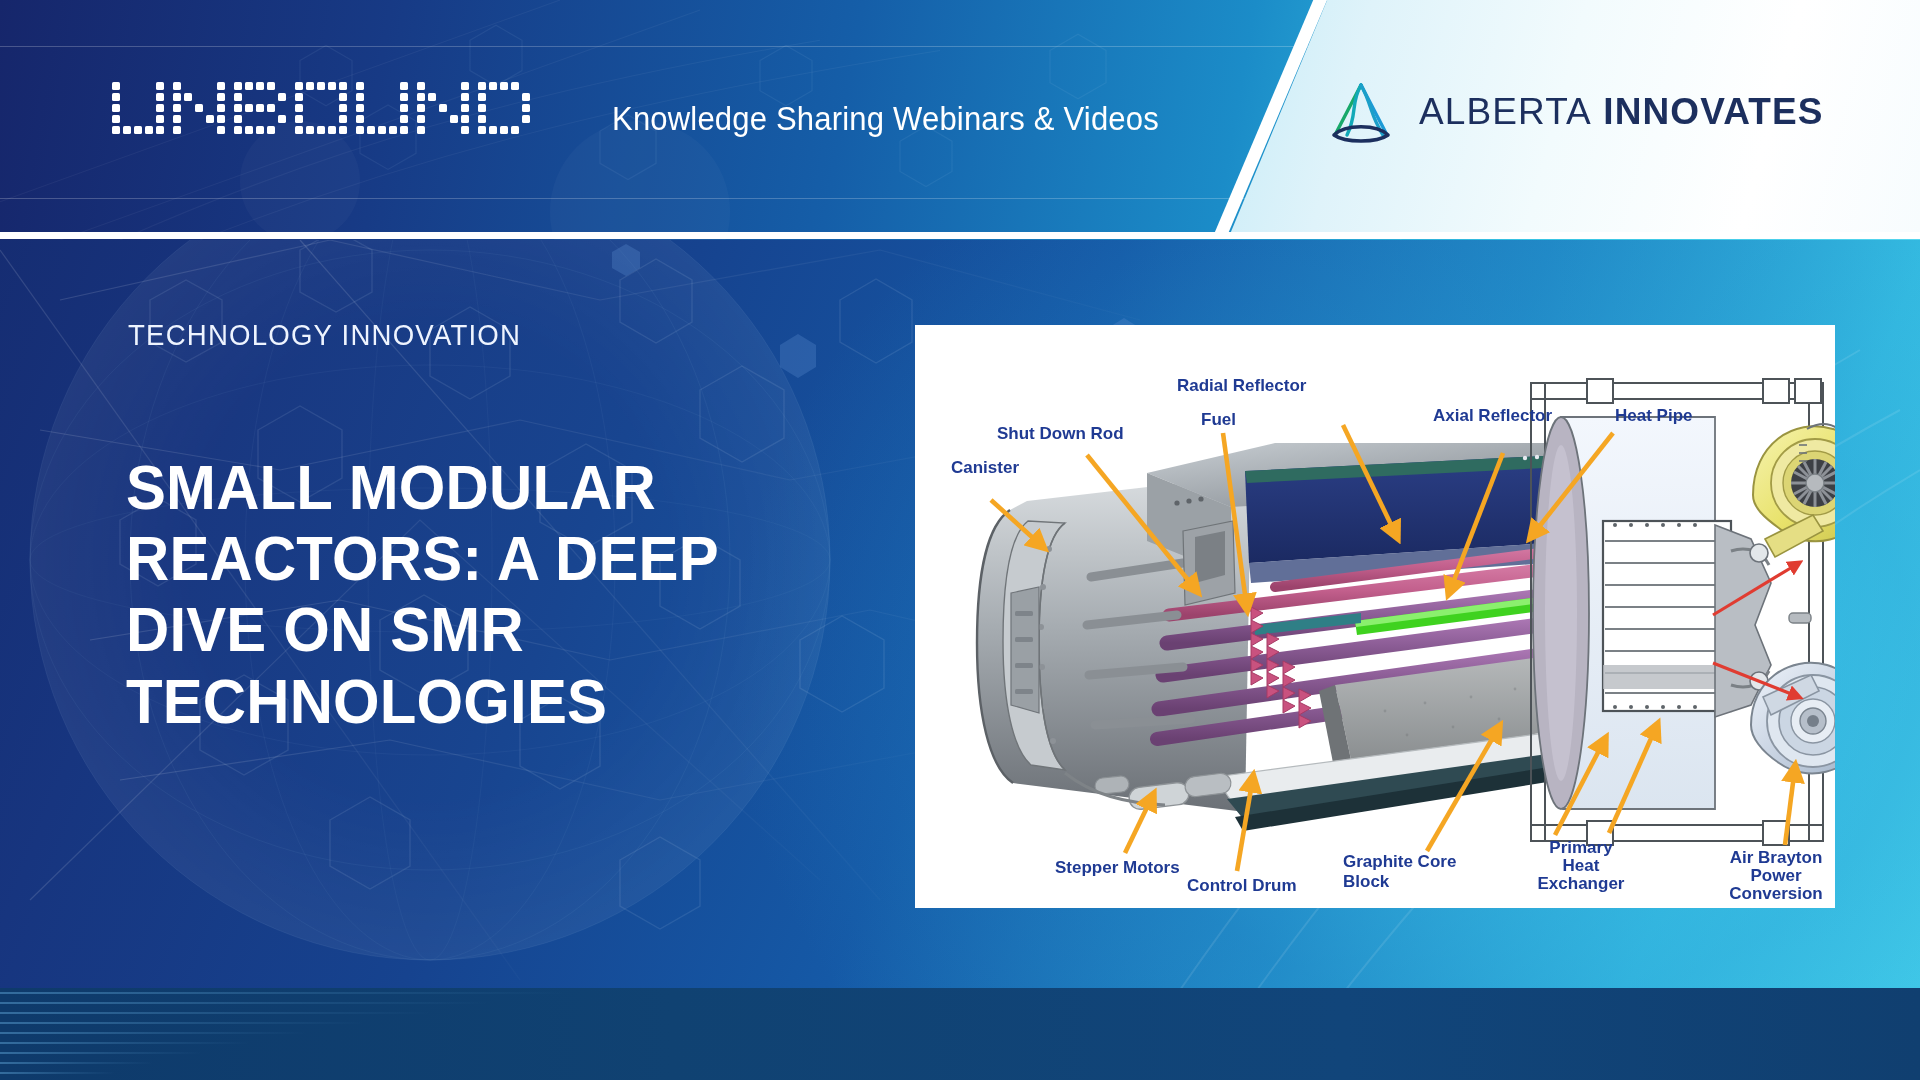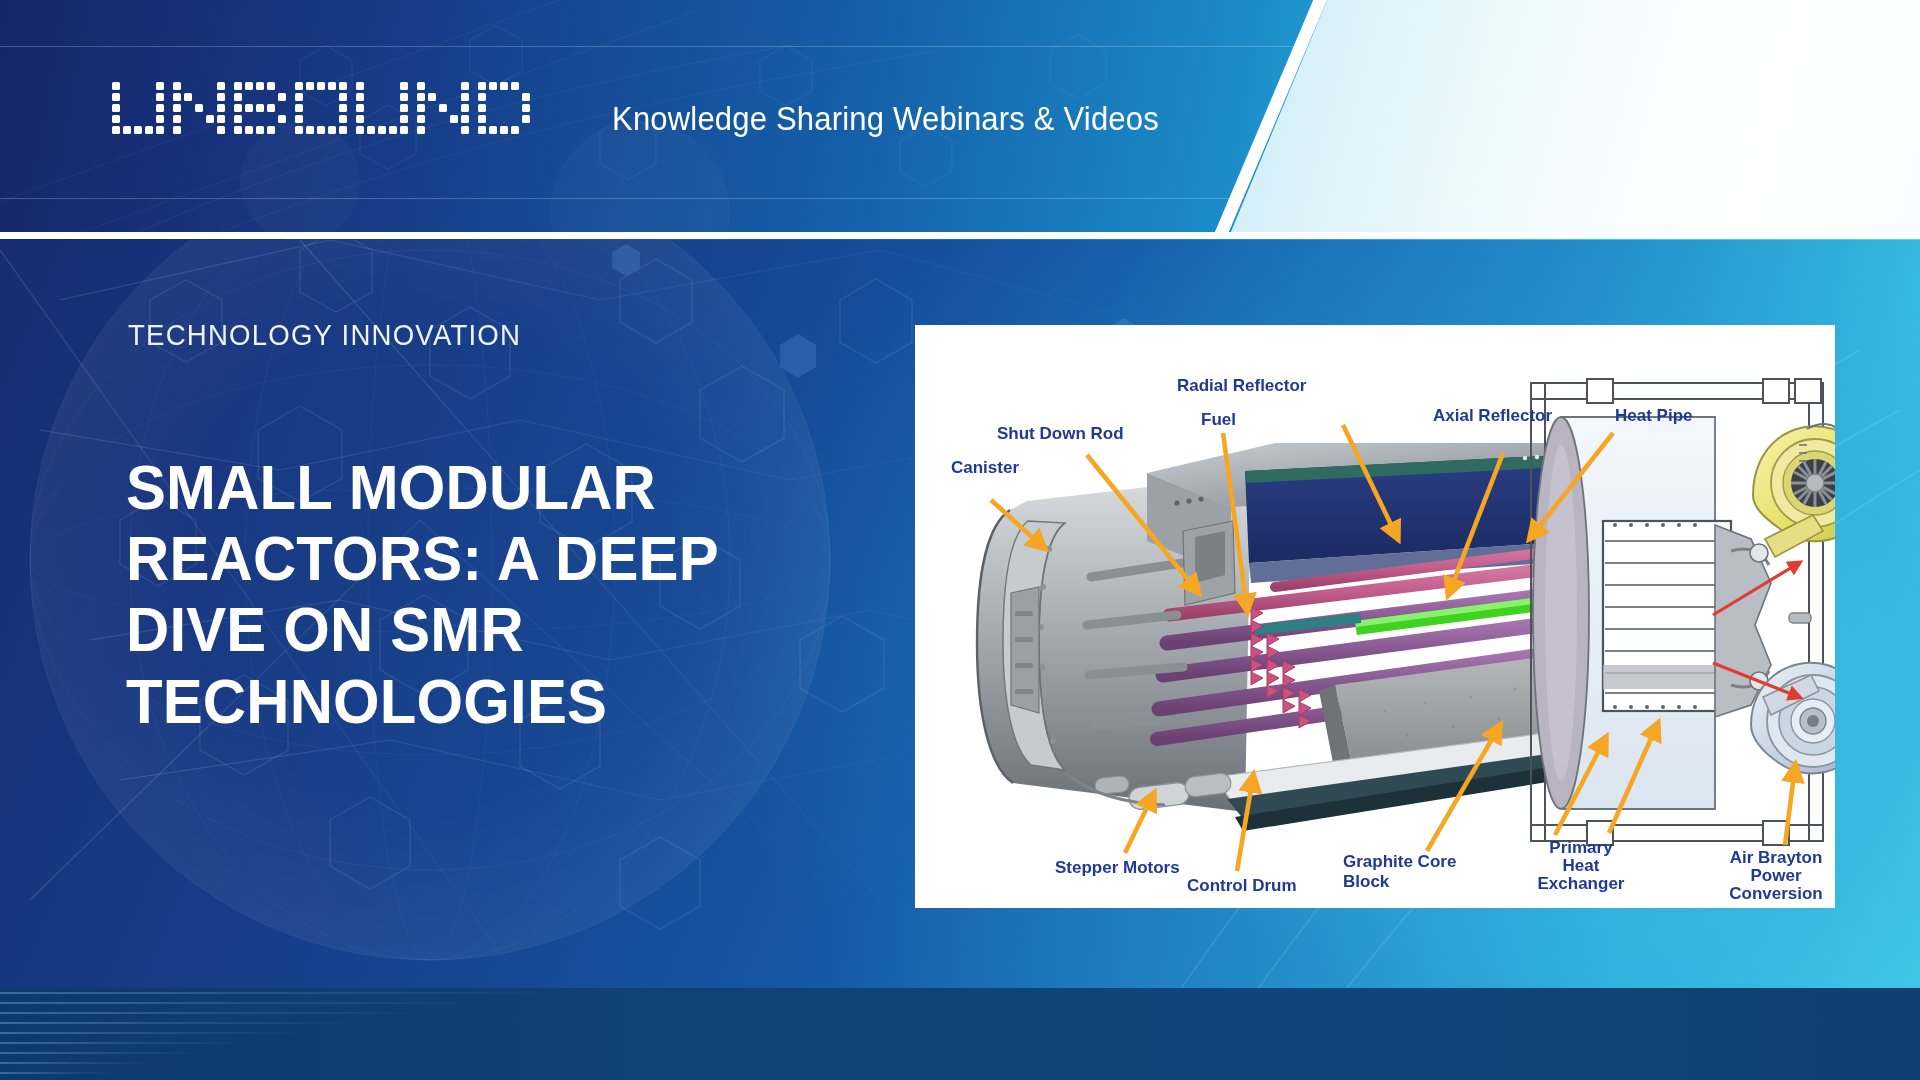--- a/index.html
+++ b/index.html
@@ -403,20 +403,34 @@
         <i></i>
           <i></i>
           <i></i>
           <i></i>
           <i class="off"></i>
       </div>
     </div>
 
     <div id="header-tagline">Knowledge Sharing Webinars &amp; Videos</div>
 
+    <div id="ai-logo">
+      <svg id="ai-mark" viewBox="0 0 72 66" aria-hidden="true">
+        <g fill="none" stroke-linecap="round" stroke-linejoin="round" stroke-width="3.4">
+          <path d="M36 7 L10 57" stroke="#18a96a"></path>
+          <path d="M36 7 L62 57" stroke="#1c9ad6"></path>
+          <path d="M36 7 C32 14 30 22 29 31 C28 40 26 49 22 57" stroke="#12a9b8"></path>
+          <path d="M36 7 C40 14 43 22 46 31 C49 40 53 49 58 57" stroke="#1b9fc9"></path>
+        </g>
+        <path d="M9 57 C20 46 52 46 63 57 C52 65 20 65 9 57 Z" fill="none" stroke="#1c2f5e" stroke-width="3.6" stroke-linejoin="round"></path>
+      </svg>
+      <div id="ai-wordmark">
+        <span class="light">ALBERTA</span><span>&nbsp;</span><span class="bold">INNOVATES</span>
+      </div>
+    </div>
 
     <div id="header-rule"></div>
   </div>
 
   <div id="eyebrow">TECHNOLOGY INNOVATION</div>
   <h1 id="title">SMALL MODULAR REACTORS: A DEEP DIVE ON SMR TECHNOLOGIES</h1>
 
   <div id="figure-card">
     <svg viewBox="0 0 920 583" aria-hidden="true">
       <defs>

